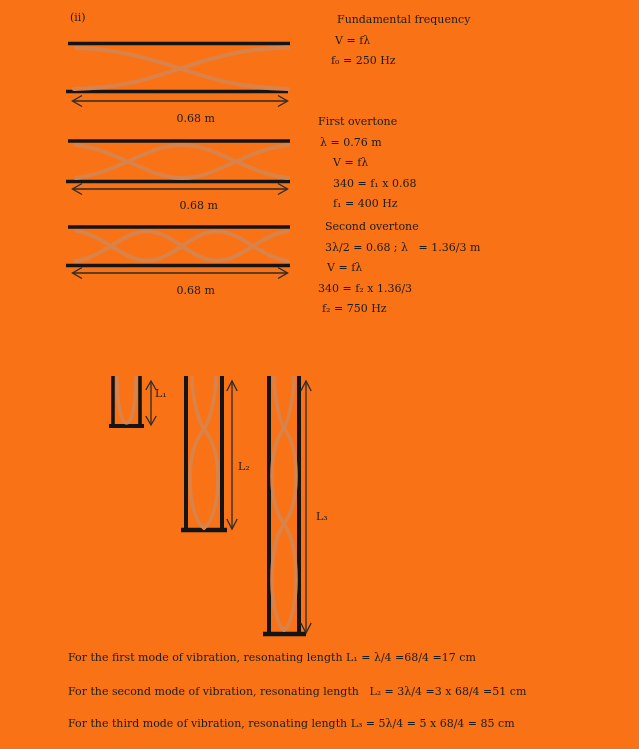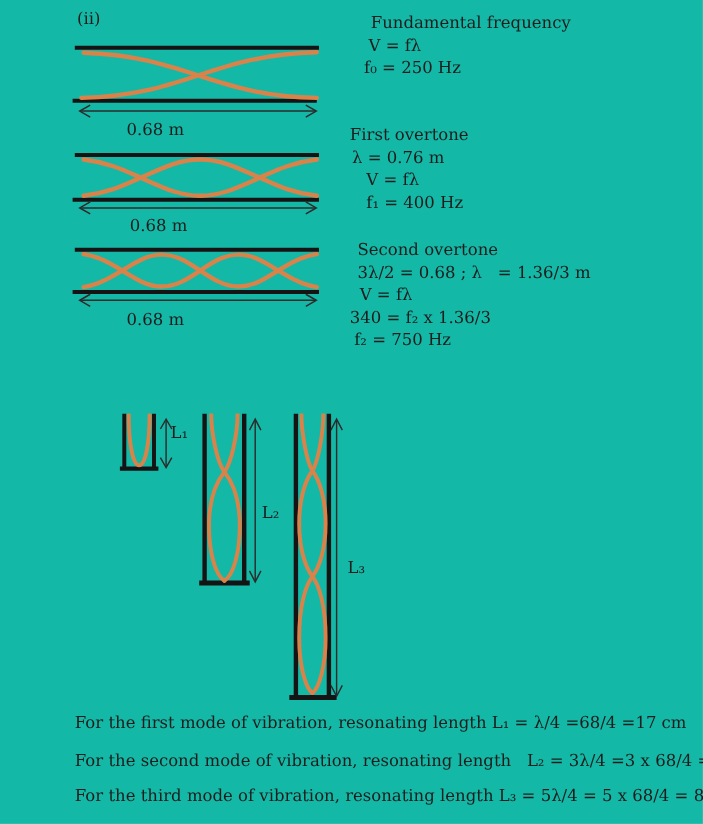--- a/index.html
+++ b/index.html
@@ -1,23 +1,23 @@
 <!DOCTYPE html>
 <html><head>
 <meta charset="utf-8">
 <style>
   html,body{margin:0;padding:0;background:#ffffff;}
   .page{
-    position:relative;width:639px;height:749px;background:#14b8a6;
+    position:relative;width:639px;height:749px;background:#f97316;
     font-family:"DejaVu Serif","Liberation Serif",serif;
-    color:#1c1c1c;font-size:15px;overflow:hidden;
+    color:#1c1c1c;font-size:11px;overflow:hidden;
   }
   .abs{position:absolute;}
   .t{position:absolute;white-space:pre;line-height:17px;}
-  .center{text-align:left;}
+  .center{text-align:right;}
   .block{position:absolute;}
   .block .ln{white-space:pre;line-height:20.5px;height:20.5px;}
 </style>
 </head>
 <body>
 
 <div class="page">
 
   <div class="t" style="left:70px;top:9px">(ii)</div>
 
@@ -50,20 +50,21 @@
     <line x1="7" y1="7" x2="221" y2="7" stroke="#2b2b2b" stroke-width="1.4"></line>
     <path d="M16,1.5 L6.5,7 L16,12.5" fill="none" stroke="#2b2b2b" stroke-width="1.4"></path>
     <path d="M212,1.5 L221.5,7 L212,12.5" fill="none" stroke="#2b2b2b" stroke-width="1.4"></path>
   </svg>
   <div class="t center" style="left:118px;top:197px;width:100px">0.68 m</div>
 
   <div class="block" style="left:318px;top:112px">
     <div class="ln" style="">First overtone</div>
     <div class="ln" style="margin-left:2px">λ = 0.76 m</div>
     <div class="ln" style="margin-left:15px">V = fλ</div>
+    <div class="ln" style="margin-left:15px">340 = f₁ x 0.68</div>
     <div class="ln" style="margin-left:15px">f₁ = 400 Hz</div>
   </div>
 
   <svg class="abs" style="left:64px;top:222px" width="236" height="52">
     <line x1="4" y1="5" x2="226" y2="5" stroke="#141414" stroke-width="3.6"></line>
     <line x1="2" y1="43.5" x2="226" y2="43.5" stroke="#141414" stroke-width="3.6"></line>
     <path d="M 12,9 C 28,11 40,20 47,24 C 60,32 70,38.5 83,38.5 C 96,38.5 106,32 118,24 C 130,16 140,9.5 153,9.5 C 166,9.5 176,16 189,24 C 196,28 208,37 224,39" fill="none" stroke="#D9834A" stroke-width="4" stroke-linecap="round"></path>
     <path d="M 12,39 C 28,37 40,28 47,24 C 60,16 70,9.5 83,9.5 C 96,9.5 106,16 118,24 C 130,32 140,38.5 153,38.5 C 166,38.5 176,32 189,24 C 196,20 208,11 224,9" fill="none" stroke="#D9834A" stroke-width="4" stroke-linecap="round"></path>
   </svg>
   <svg class="abs" style="left:66px;top:266px" width="228" height="14">

